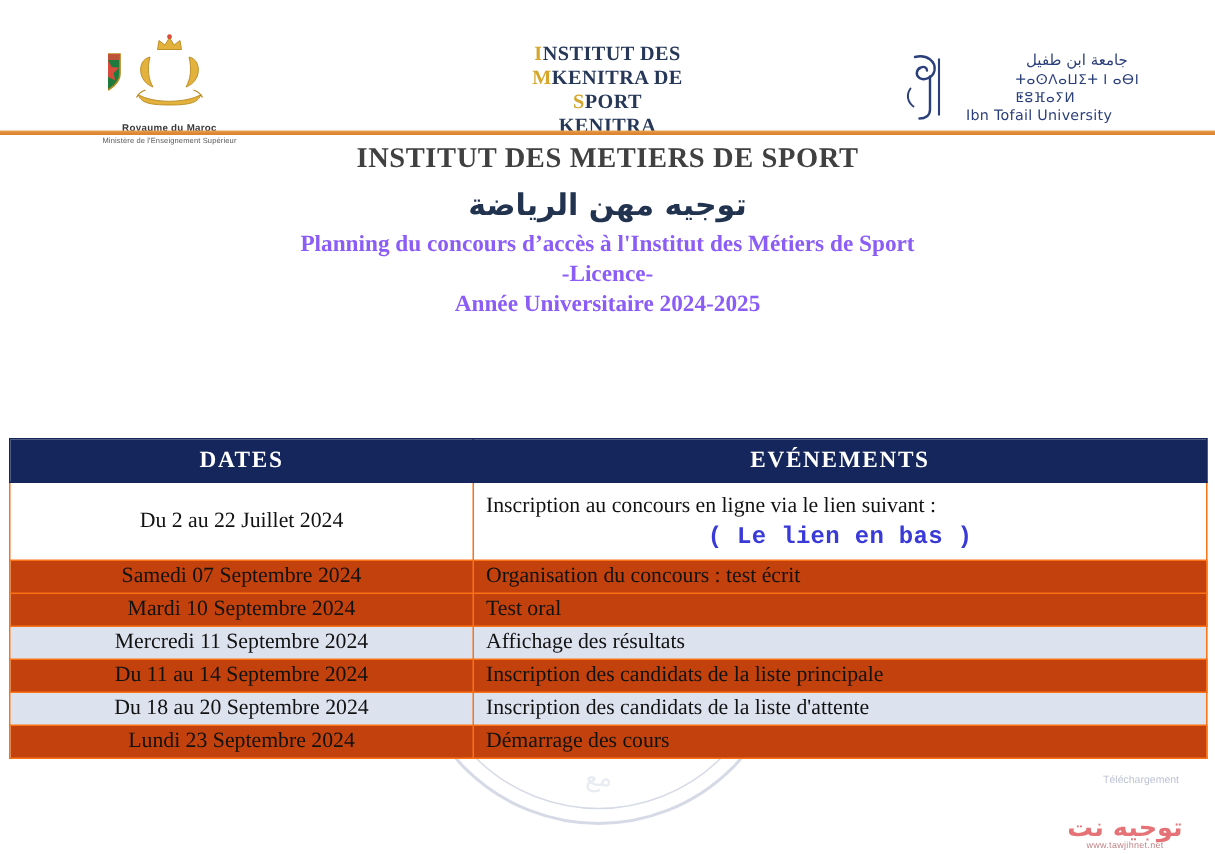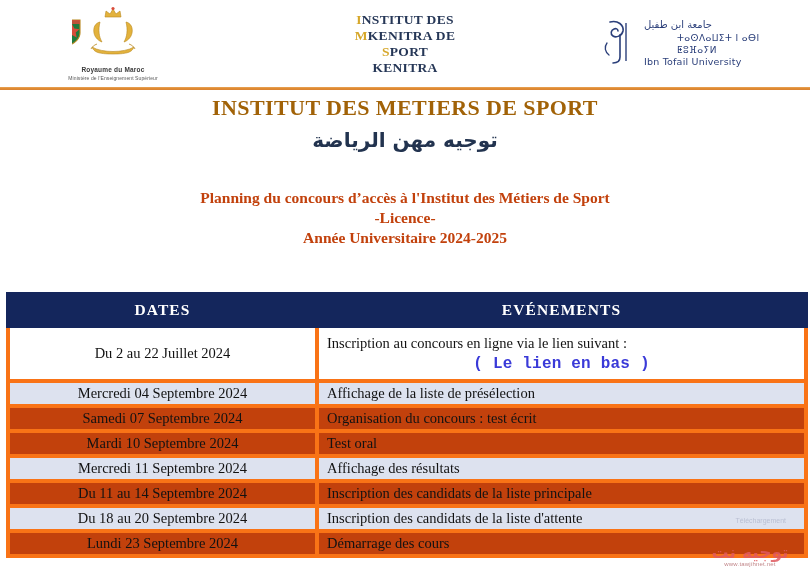--- a/index.html
+++ b/index.html
@@ -16,21 +16,21 @@
     position: relative;
   }
 
   
   .header-band {
     position: relative;
     height: 62px;
     display: flex;
     align-items: flex-start;
     justify-content: space-between;
-    padding: 4px 18px 0 18px;
+    padding: 20px 18px 0 18px;
     box-sizing: border-box;
     gap: 30px;
   }
   .header-rule {
     position: absolute;
     left: 0;
     top: 87px;
     width: 810px;
     height: 3px;
     background: linear-gradient(180deg, #e8a458 0%, #e08b33 50%, #d98232 100%);
@@ -102,59 +102,60 @@
   .univ-text {
     text-align: left;
     line-height: 1.35;
   }
   .univ-ar {
     font-size: 10px;
     color: #2b3f7a;
     direction: rtl;
     letter-spacing: 1px;
     font-family: "DejaVu Sans", sans-serif;
+    margin-left: 40px;
   }
   .univ-tif {
     font-size: 9px;
     color: #2b3f7a;
     letter-spacing: .4px;
     font-family: "DejaVu Sans", sans-serif;
     margin-left: 33px;
   }
   .univ-en {
     font-size: 9.5px;
     color: #2b3f7a;
     font-family: "DejaVu Sans", sans-serif;
     letter-spacing: .2px;
   }
 
   
   .titles { text-align: center; }
   .main-title {
     font-family: "Liberation Serif", serif;
     font-weight: bold;
-    font-size: 22px;
-    color: #a16207;
+    font-size: 19px;
+    color: #404040;
     letter-spacing: .4px;
     margin-top: 33px;
   }
   .main-title-ar {
     font-family: "DejaVu Sans", sans-serif;
     font-weight: bold;
     font-size: 20px;
     color: #22334f;
     direction: rtl;
     margin-top: 7px;
   }
   .subtitle {
     font-family: "Liberation Serif", serif;
     font-weight: bold;
     font-size: 15.5px;
-    color: #c2410c;
-    margin-top: 36px;
+    color: #8b5cf6;
+    margin-top: 5px;
     line-height: 20px;
   }
   .subtitle-line { display: block; }
 
   
   .wm-stamp {
     position: absolute;
     left: 268px;
     top: 292px;
     width: 262px;
@@ -245,21 +246,21 @@
     z-index: 5;
   }
   table.schedule {
     border-collapse: collapse;
     width: 798px;
     table-layout: fixed;
     background: transparent;
   }
   table.schedule th,
   table.schedule td {
-    border: 4px solid #f97316;
+    border: 1px solid #f97316;
     padding: 0 8px;
     vertical-align: middle;
   }
   table.schedule thead th {
     background: #14265c;
     color: #ffffff;
     font-family: "Liberation Serif", serif;
     font-weight: bold;
     font-size: 15.5px;
     letter-spacing: 1.1px;
@@ -408,24 +409,20 @@
       </tr>
     </thead>
     <tbody>
       <tr class="tall">
         <td class="date-cell">Du 2 au 22 Juillet 2024</td>
         <td class="event-cell">
           <span class="event-main">Inscription au concours en ligne via le lien suivant :</span>
           <span class="link-note">( Le lien en bas )</span>
         </td>
       </tr>
-      <tr class="alt">
-        <td class="date-cell">Mercredi 04 Septembre 2024</td>
-        <td class="event-cell">Affichage de la liste de présélection</td>
-      </tr>
       <tr>
         <td class="date-cell">Samedi 07 Septembre 2024</td>
         <td class="event-cell">Organisation du concours : test écrit</td>
       </tr>
       <tr>
         <td class="date-cell">Mardi 10 Septembre 2024</td>
         <td class="event-cell">Test oral</td>
       </tr>
       <tr class="alt">
         <td class="date-cell">Mercredi 11 Septembre 2024</td>

